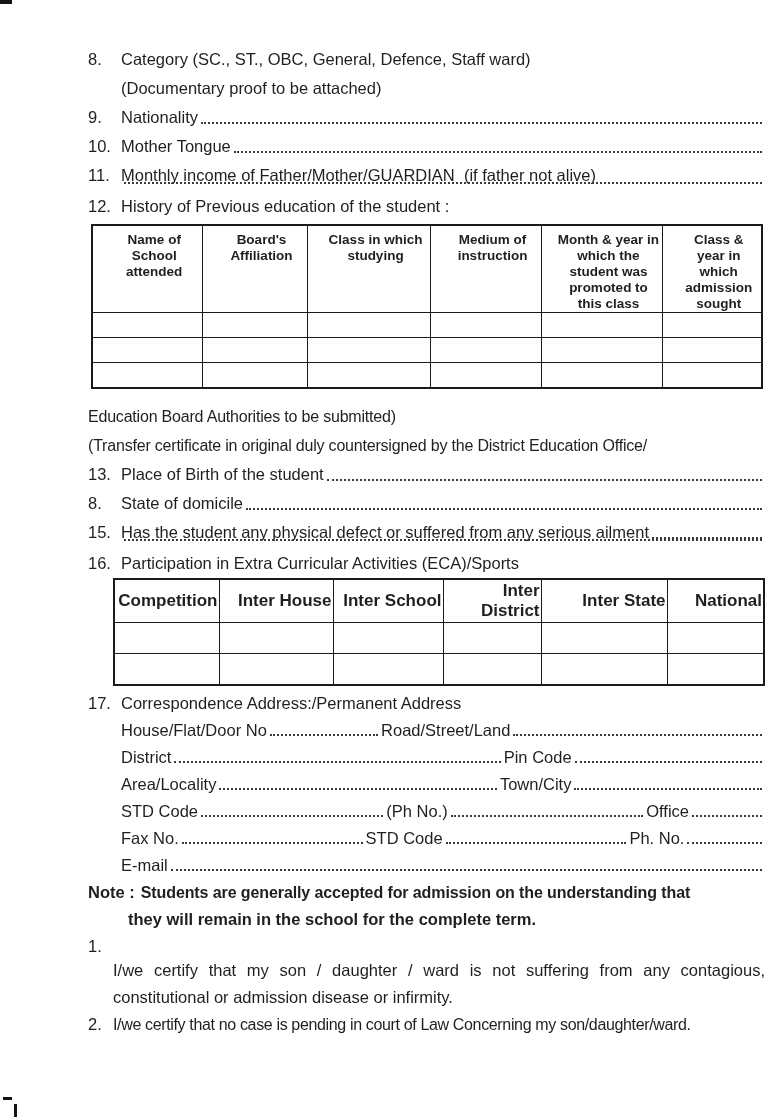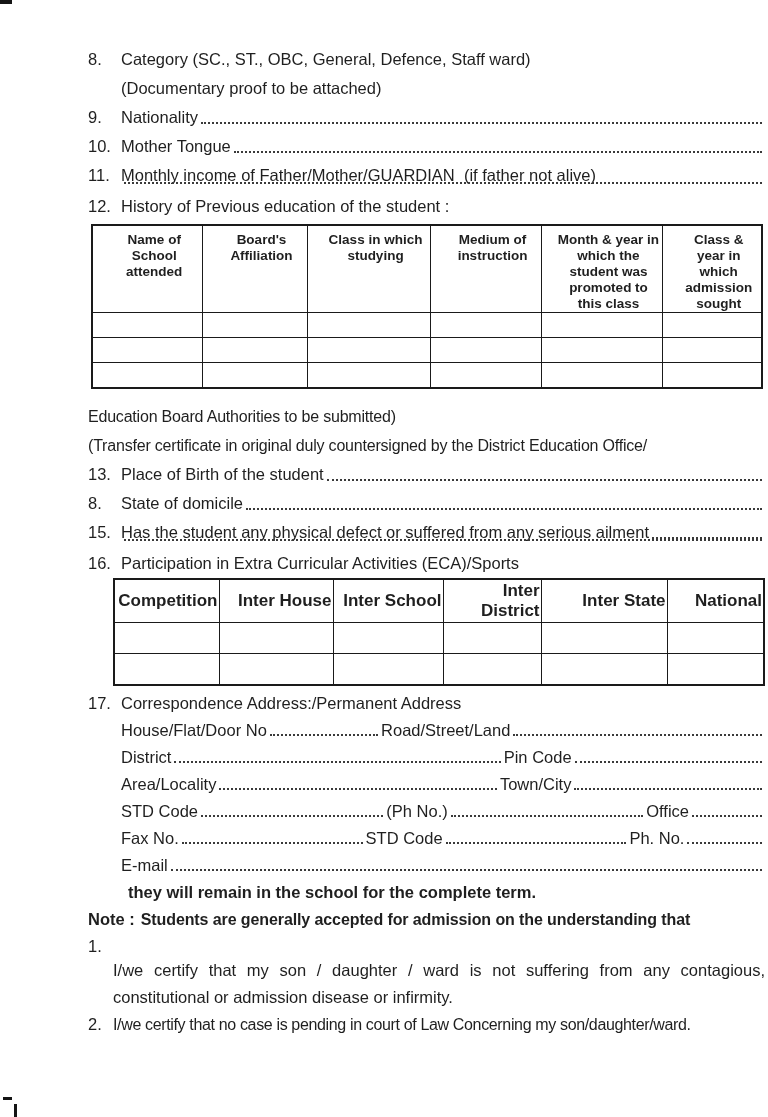--- a/index.html
+++ b/index.html
@@ -271,27 +271,27 @@
         <span class="txt">Ph. No.</span>
         <span class="leader fx05"></span>
       </div>
       <div class="row indent">
         <span class="txt">E-mail</span>
         <span class="leader fx10"></span>
       </div>
     </div>
 
     <div class="note-block">
+      <div class="row">
+        <span class="txt">Note :</span>
+        <span class="txt nowrap" style="margin-left:6px">Students are generally accepted for admission on the understanding that</span>
+      </div>
       <div class="row note-l2">
         <span class="txt">they will remain in the school for the complete term.</span>
       </div>
-      <div class="row">
-        <span class="txt">Note :</span>
-        <span class="txt nowrap" style="margin-left:6px">Students are generally accepted for admission on the understanding that</span>
-      </div>
     </div>
 
     <div class="cert">
       <div class="row">
         <span class="numc">1.</span>
         <span class="just">I/we certify that my son / daughter / ward is not suffering from any contagious,</span>
       </div>
       <div class="row">
         <span class="numc"></span>
         <span class="txt">constitutional or admission disease or infirmity.</span>

